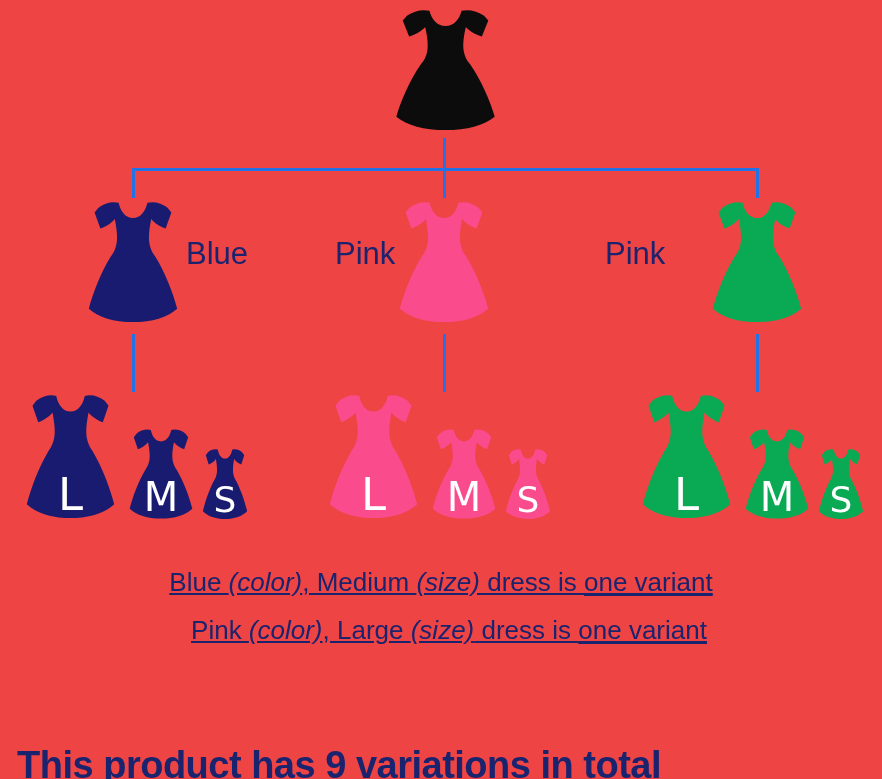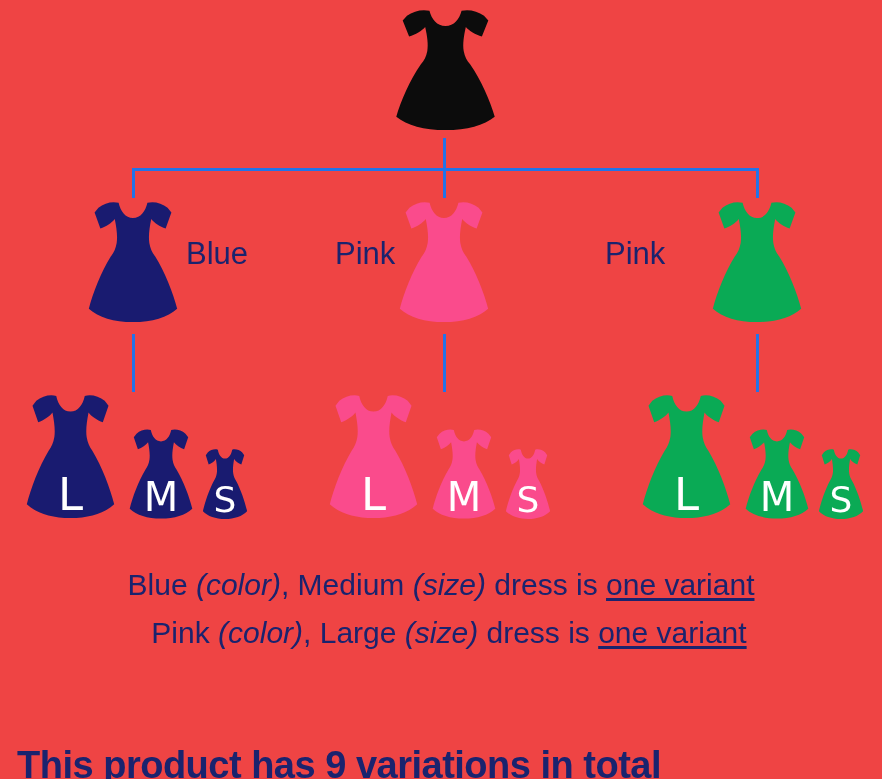--- a/index.html
+++ b/index.html
@@ -33,23 +33,24 @@
     text-align:center;line-height:1.12;
     color:#ffffff;
     font-family:"DejaVu Sans","Liberation Sans",sans-serif;
   }
   .size-l .size-letter{font-size:45px;}
   .size-m .size-letter{font-size:40px;}
   .size-s .size-letter{font-size:36px;}
   .note-line{
     position:absolute;left:0;width:882px;
     text-align:center;
-    font-size:30px;line-height:1.25;
+    font-size:26px;line-height:1.25;
     color:#1a236e;
     font-family:"Liberation Sans",sans-serif;
+    text-decoration:underline;
   }
   .note-line .it{font-style:italic;}
   .note-line .ul{text-decoration:underline;text-underline-offset:3px;}
   .headline{
     position:absolute;left:17px;top:706px;width:882px;
     text-align:left;
     font-size:38px;font-weight:bold;letter-spacing:-0.5px;
     color:#1a236e;
     font-family:"Liberation Sans",sans-serif;
     margin-top:38px;

